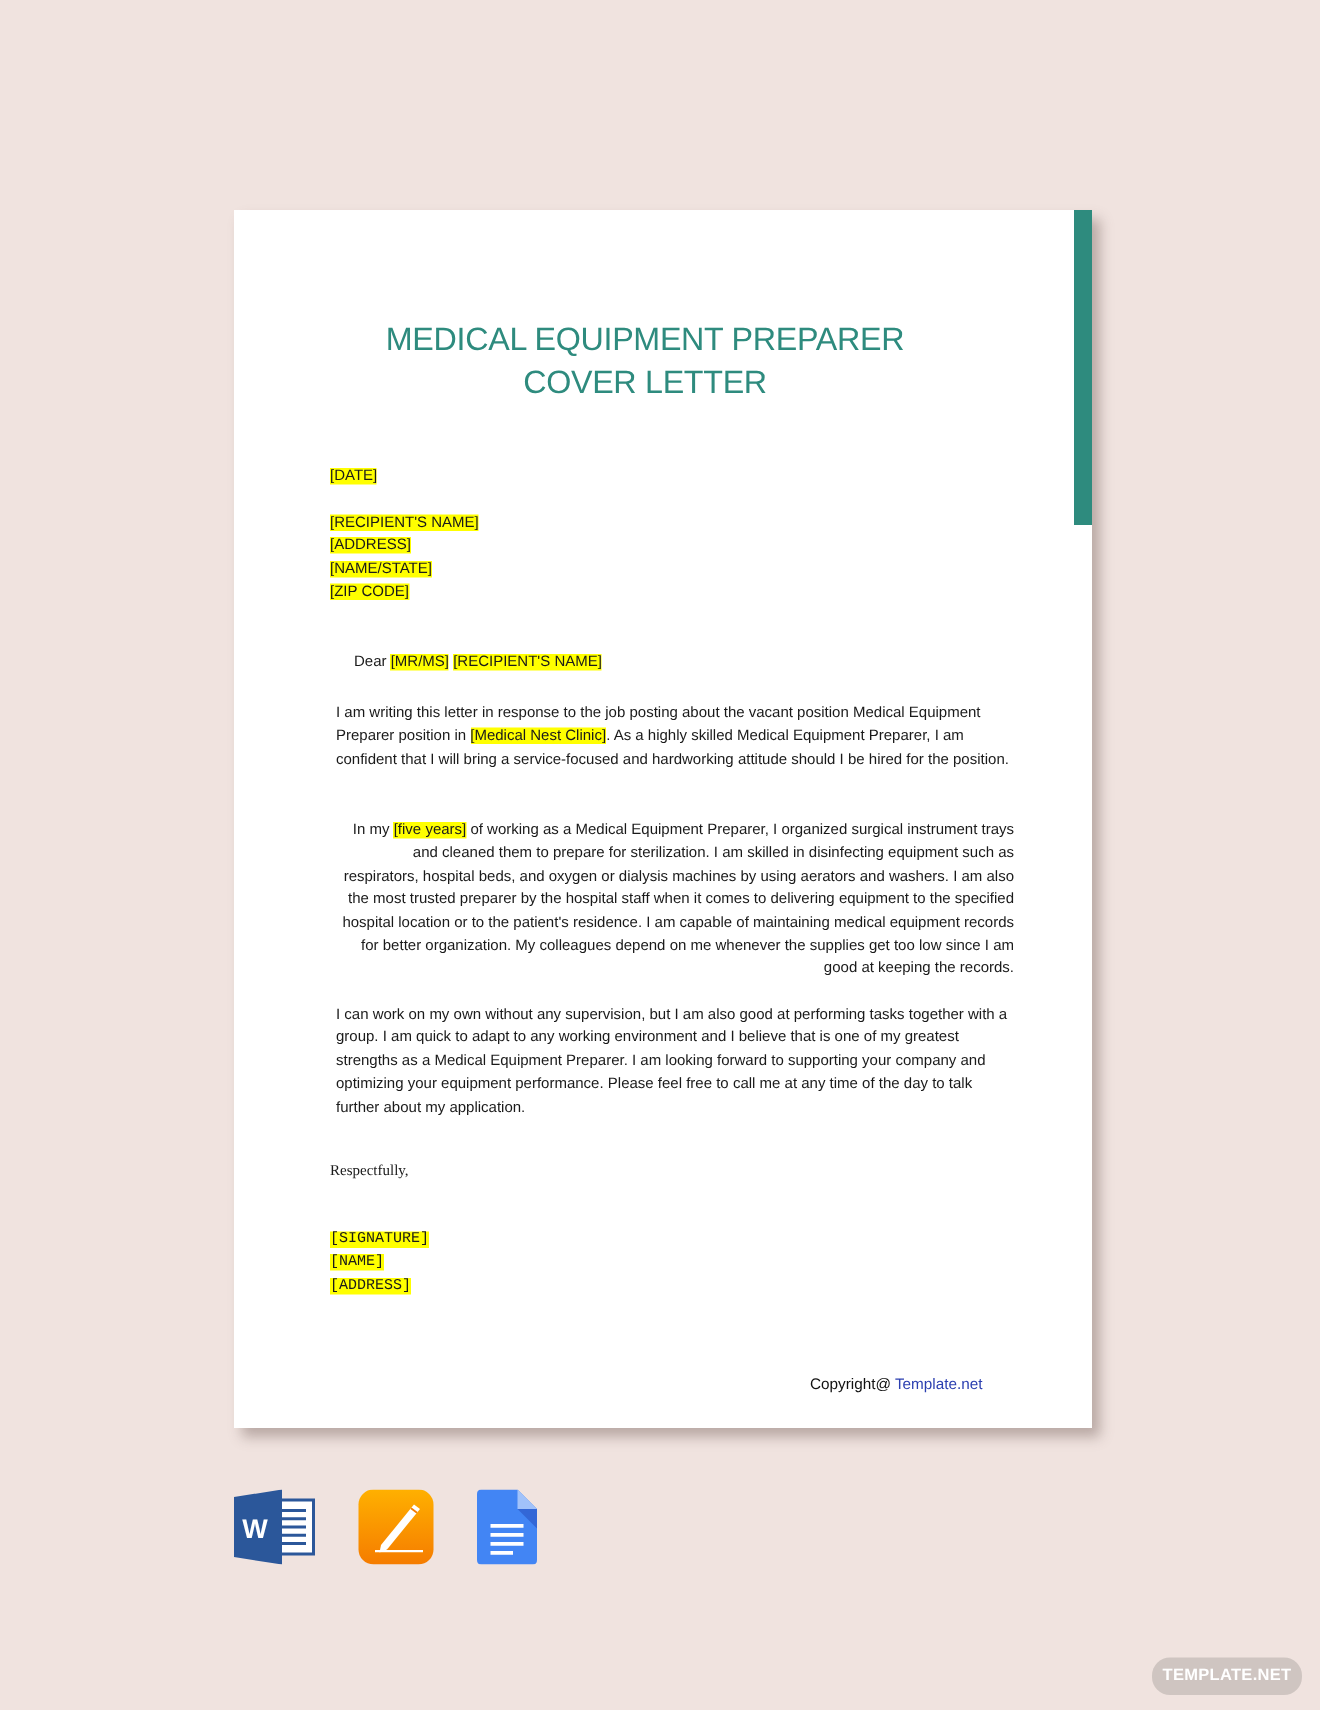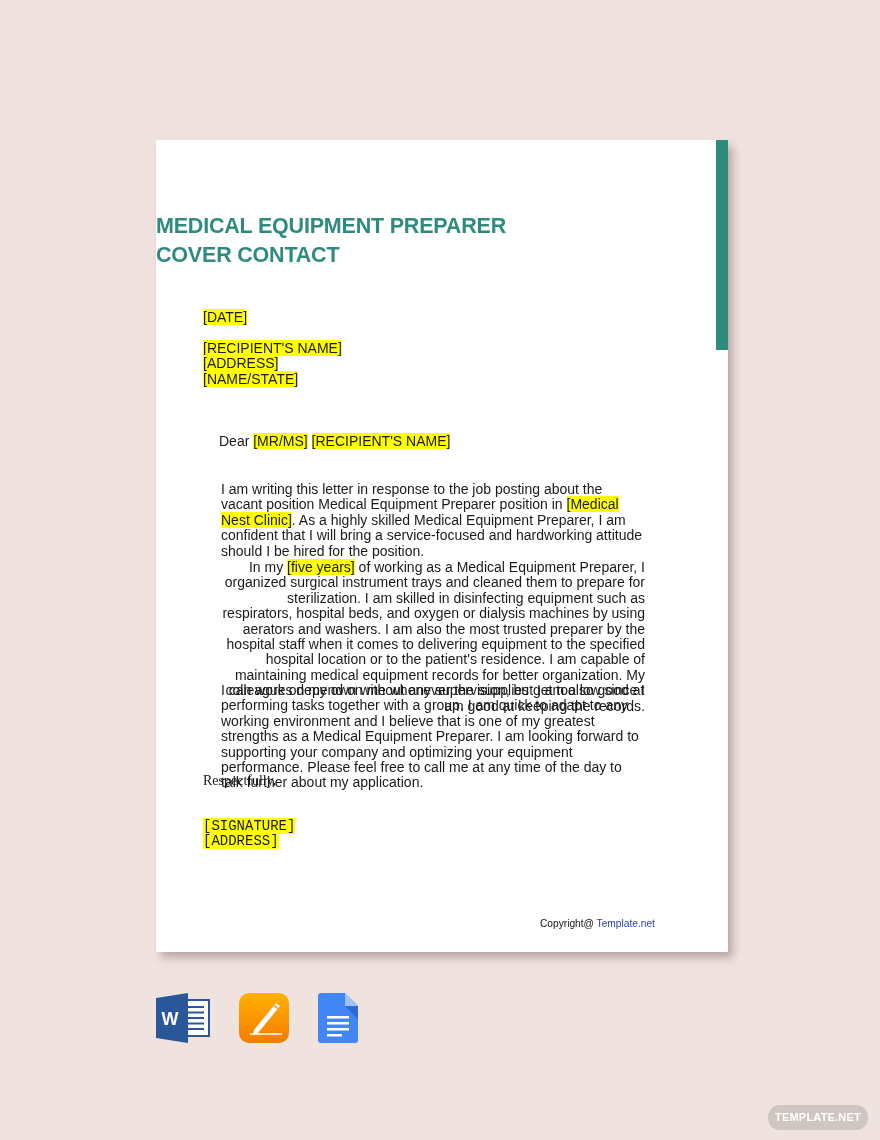--- a/index.html
+++ b/index.html
@@ -30,44 +30,45 @@
       width: 12px;
       height: 210px;
       background: #2e8b7e;
       z-index: 2;
     }
     .title {
       position: absolute;
       left: 156px;
       top: 212px;
       width: 548px;
+      text-align: center;
       color: #2e8b7e;
-      font-weight: bold;
+      font-weight: normal;
       font-size: 21.5px;
       line-height: 29px;
       letter-spacing: -0.2px;
     }
     .title div { white-space: nowrap; }
     .body-text {
       position: absolute;
-      left: 203px;
+      left: 220px;
       width: 460px;
       color: #1a1a1a;
-      font-size: 14px;
+      font-size: 10px;
       line-height: 15.4px;
     }
     .hl {
       background: #ffff00;
     }
     .block-line {
       display: block;
       white-space: nowrap;
     }
     .para {
-      margin: 18px;
+      margin: 4px;
     }
     .copyright {
       position: absolute;
       left: 540px;
       top: 918px;
       font-size: 10.2px;
       color: #111;
       white-space: nowrap;
     }
     .copyright .link {
@@ -94,31 +95,32 @@
     .badge .thin { font-weight: bold; }
   </style>
 </head>
 <body>
 
 <div class="page"></div>
 <div class="accent-bar"></div>
 
 <div class="title">
   <div>MEDICAL EQUIPMENT PREPARER</div>
-  <div>COVER CONTACT</div>
+  <div>COVER LETTER</div>
 </div>
 
 <div class="body-text" style="top:310px;">
   <span class="block-line"><span class="hl">[DATE]</span></span>
 </div>
 
 <div class="body-text" style="top:341px;">
   <span class="block-line"><span class="hl">[RECIPIENT'S NAME]</span></span>
   <span class="block-line"><span class="hl">[ADDRESS]</span></span>
   <span class="block-line"><span class="hl">[NAME/STATE]</span></span>
+  <span class="block-line"><span class="hl">[ZIP CODE]</span></span>
 </div>
 
 <div class="body-text" style="top:434px;padding-left:16px;">
   <span class="block-line"><span>Dear </span><span class="hl">[MR/MS]</span><span> </span><span class="hl">[RECIPIENT'S NAME]</span></span>
 </div>
 
 <div class="body-text" style="top:464px;">
   <p class="para"><span>I am writing this letter in response to the job posting about the vacant position Medical Equipment Preparer position in </span><span class="hl">[Medical Nest Clinic]</span><span>. As a highly skilled Medical Equipment Preparer, I am confident that I will bring a service-focused and hardworking attitude should I be hired for the position.</span></p>
 </div>
 
@@ -129,20 +131,21 @@
 <div class="body-text" style="top:665px;">
   <p class="para">I can work on my own without any supervision, but I am also good at performing tasks together with a group. I am quick to adapt to any working environment and I believe that is one of my greatest strengths as a Medical Equipment Preparer. I am looking forward to supporting your company and optimizing your equipment performance. Please feel free to call me at any time of the day to talk further about my application.</p>
 </div>
 
 <div class="body-text" style="top:773px;font-family:Liberation Serif, serif;">
   <span class="block-line">Respectfully,</span>
 </div>
 
 <div class="body-text" style="top:819px;font-family:Liberation Mono, monospace;">
   <span class="block-line"><span class="hl">[SIGNATURE]</span></span>
+  <span class="block-line"><span class="hl">[NAME]</span></span>
   <span class="block-line"><span class="hl">[ADDRESS]</span></span>
 </div>
 
 <div class="copyright">
   <span>Copyright@ </span><span class="link">Template.net</span>
 </div>
 
 <div class="icon" style="left:156px; top:993px; width:54px; height:50px;">
   <svg width="54" height="50" viewBox="0 0 54 50">
     <rect x="22" y="7" width="31" height="36" fill="#ffffff" stroke="#2b579a" stroke-width="2"></rect>

